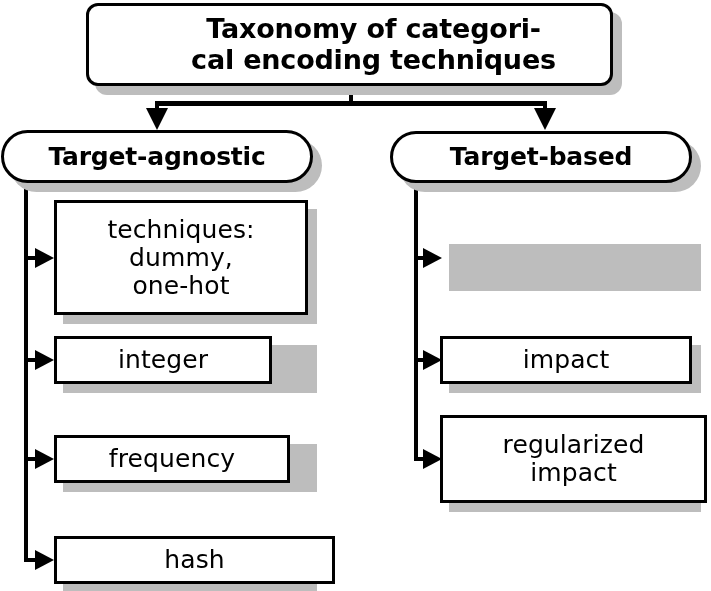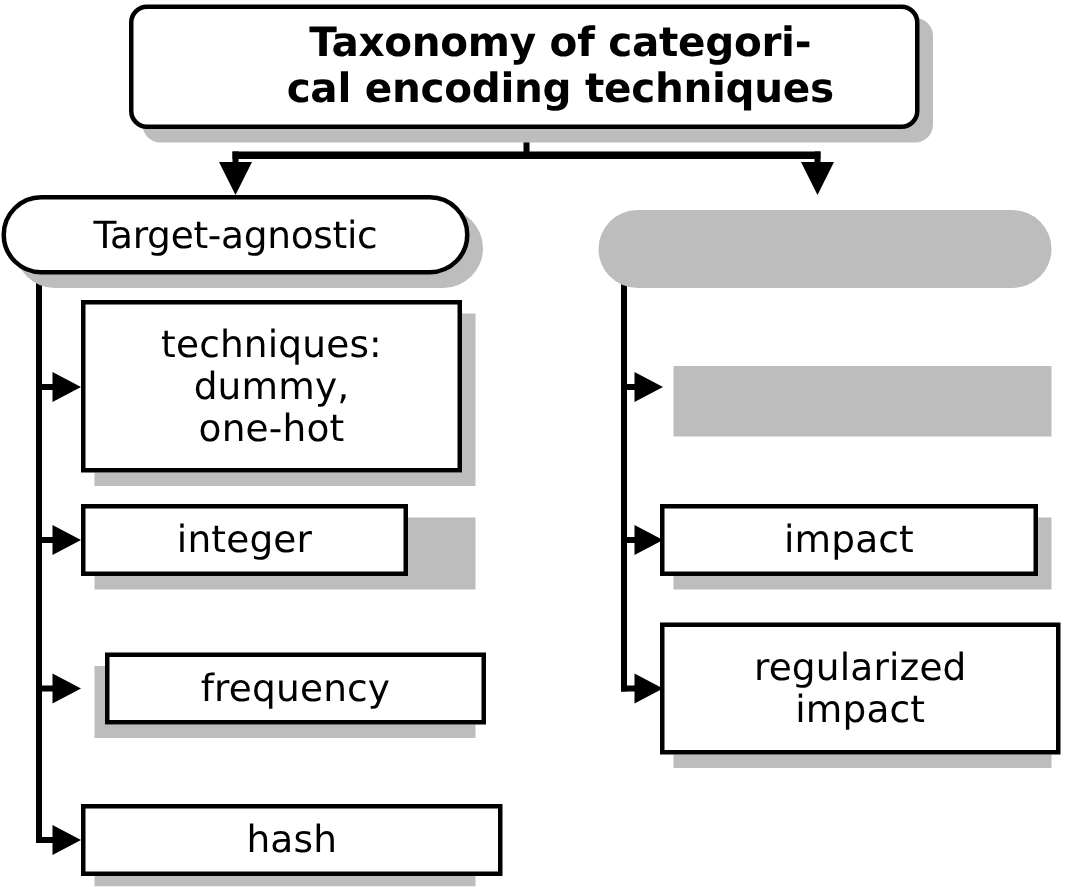--- a/index.html
+++ b/index.html
@@ -50,21 +50,21 @@
     border-radius: 12px;
     font-weight: bold;
     font-size: 27px;
     letter-spacing: -0.2px;
     padding-left: 48px;
   }
   .root-shadow { border-radius: 12px; }
 
   .level2 {
     border-radius: 30px;
-    font-weight: normal;
+    font-weight: bold;
     font-size: 25px;
     letter-spacing: -0.2px;
   }
   .level2-shadow { border-radius: 30px; }
 
   .leaf {
     border-radius: 0;
     font-weight: normal;
     font-size: 25px;
     letter-spacing: 0.1px;
@@ -119,20 +119,23 @@
 
   <div class="line vline" style="left:543px; top:101px; width:4px; height:10px;"></div>
   <div class="arrow-down" style="left:534px; top:108px;"></div>
 
   <div class="shadow level2-shadow" style="left:10px; top:139px; width:312px; height:53px;"></div>
   <div class="node level2" style="left:1px; top:130px; width:312px; height:53px;">
     <span class="label">Target-agnostic</span>
   </div>
 
   <div class="shadow level2-shadow" style="left:399px; top:140px; width:302px; height:52px;"></div>
+  <div class="node level2" style="left:390px; top:131px; width:302px; height:52px;">
+    <span class="label">Target-based</span>
+  </div>
 
   <div class="line vline" style="left:24px; top:180px; width:4px; height:382px;"></div>
   <div class="line hline" style="left:24px; top:256px; width:17px; height:4px;"></div>
   <div class="arrow-right" style="left:35px; top:248px;"></div>
   <div class="line hline" style="left:24px; top:358px; width:17px; height:4px;"></div>
   <div class="arrow-right" style="left:35px; top:350px;"></div>
   <div class="line hline" style="left:24px; top:457px; width:17px; height:4px;"></div>
   <div class="arrow-right" style="left:35px; top:449px;"></div>
   <div class="line hline" style="left:24px; top:558px; width:17px; height:4px;"></div>
   <div class="arrow-right" style="left:35px; top:550px;"></div>
@@ -143,21 +146,21 @@
 dummy,
 one-hot</span>
   </div>
 
   <div class="shadow leaf-shadow" style="left:63px; top:345px; width:254px; height:48px;"></div>
   <div class="node leaf" style="left:54px; top:336px; width:218px; height:48px;">
     <span class="label">integer</span>
   </div>
 
   <div class="shadow leaf-shadow" style="left:63px; top:444px; width:254px; height:48px;"></div>
-  <div class="node leaf" style="left:54px; top:435px; width:254px; height:48px;margin-left:16px;">
+  <div class="node leaf" style="left:54px; top:435px; width:236px; height:48px;">
     <span class="label">frequency</span>
   </div>
 
   <div class="shadow leaf-shadow" style="left:63px; top:545px; width:254px; height:48px;"></div>
   <div class="node leaf" style="left:54px; top:536px; width:281px; height:48px;">
     <span class="label">hash</span>
   </div>
 
   <div class="line vline" style="left:414px; top:180px; width:4px; height:281px;"></div>
   <div class="line hline" style="left:414px; top:256px; width:17px; height:4px;"></div>

